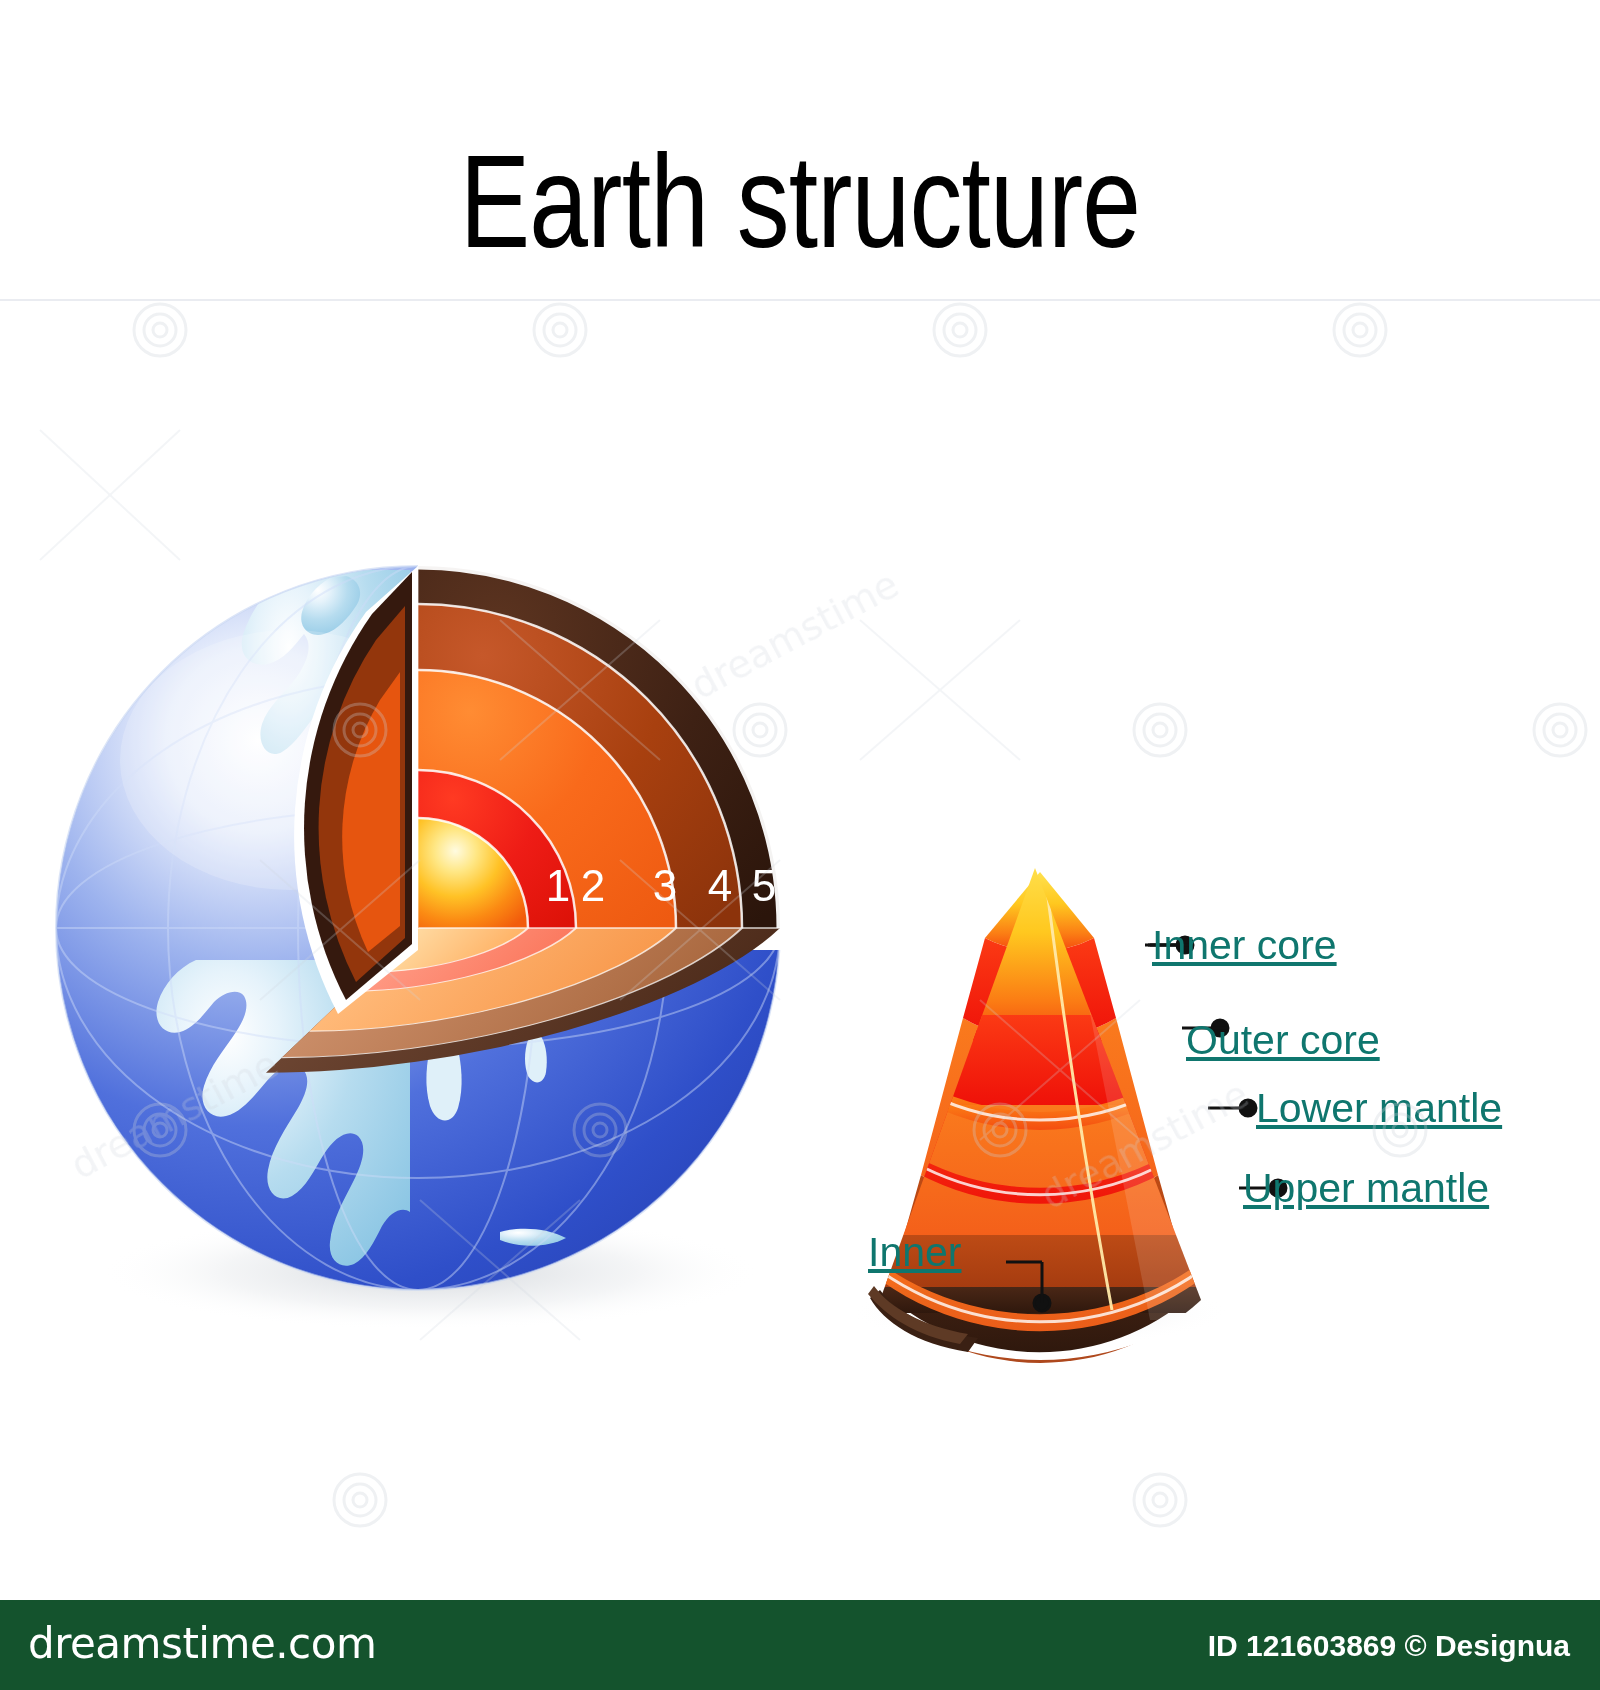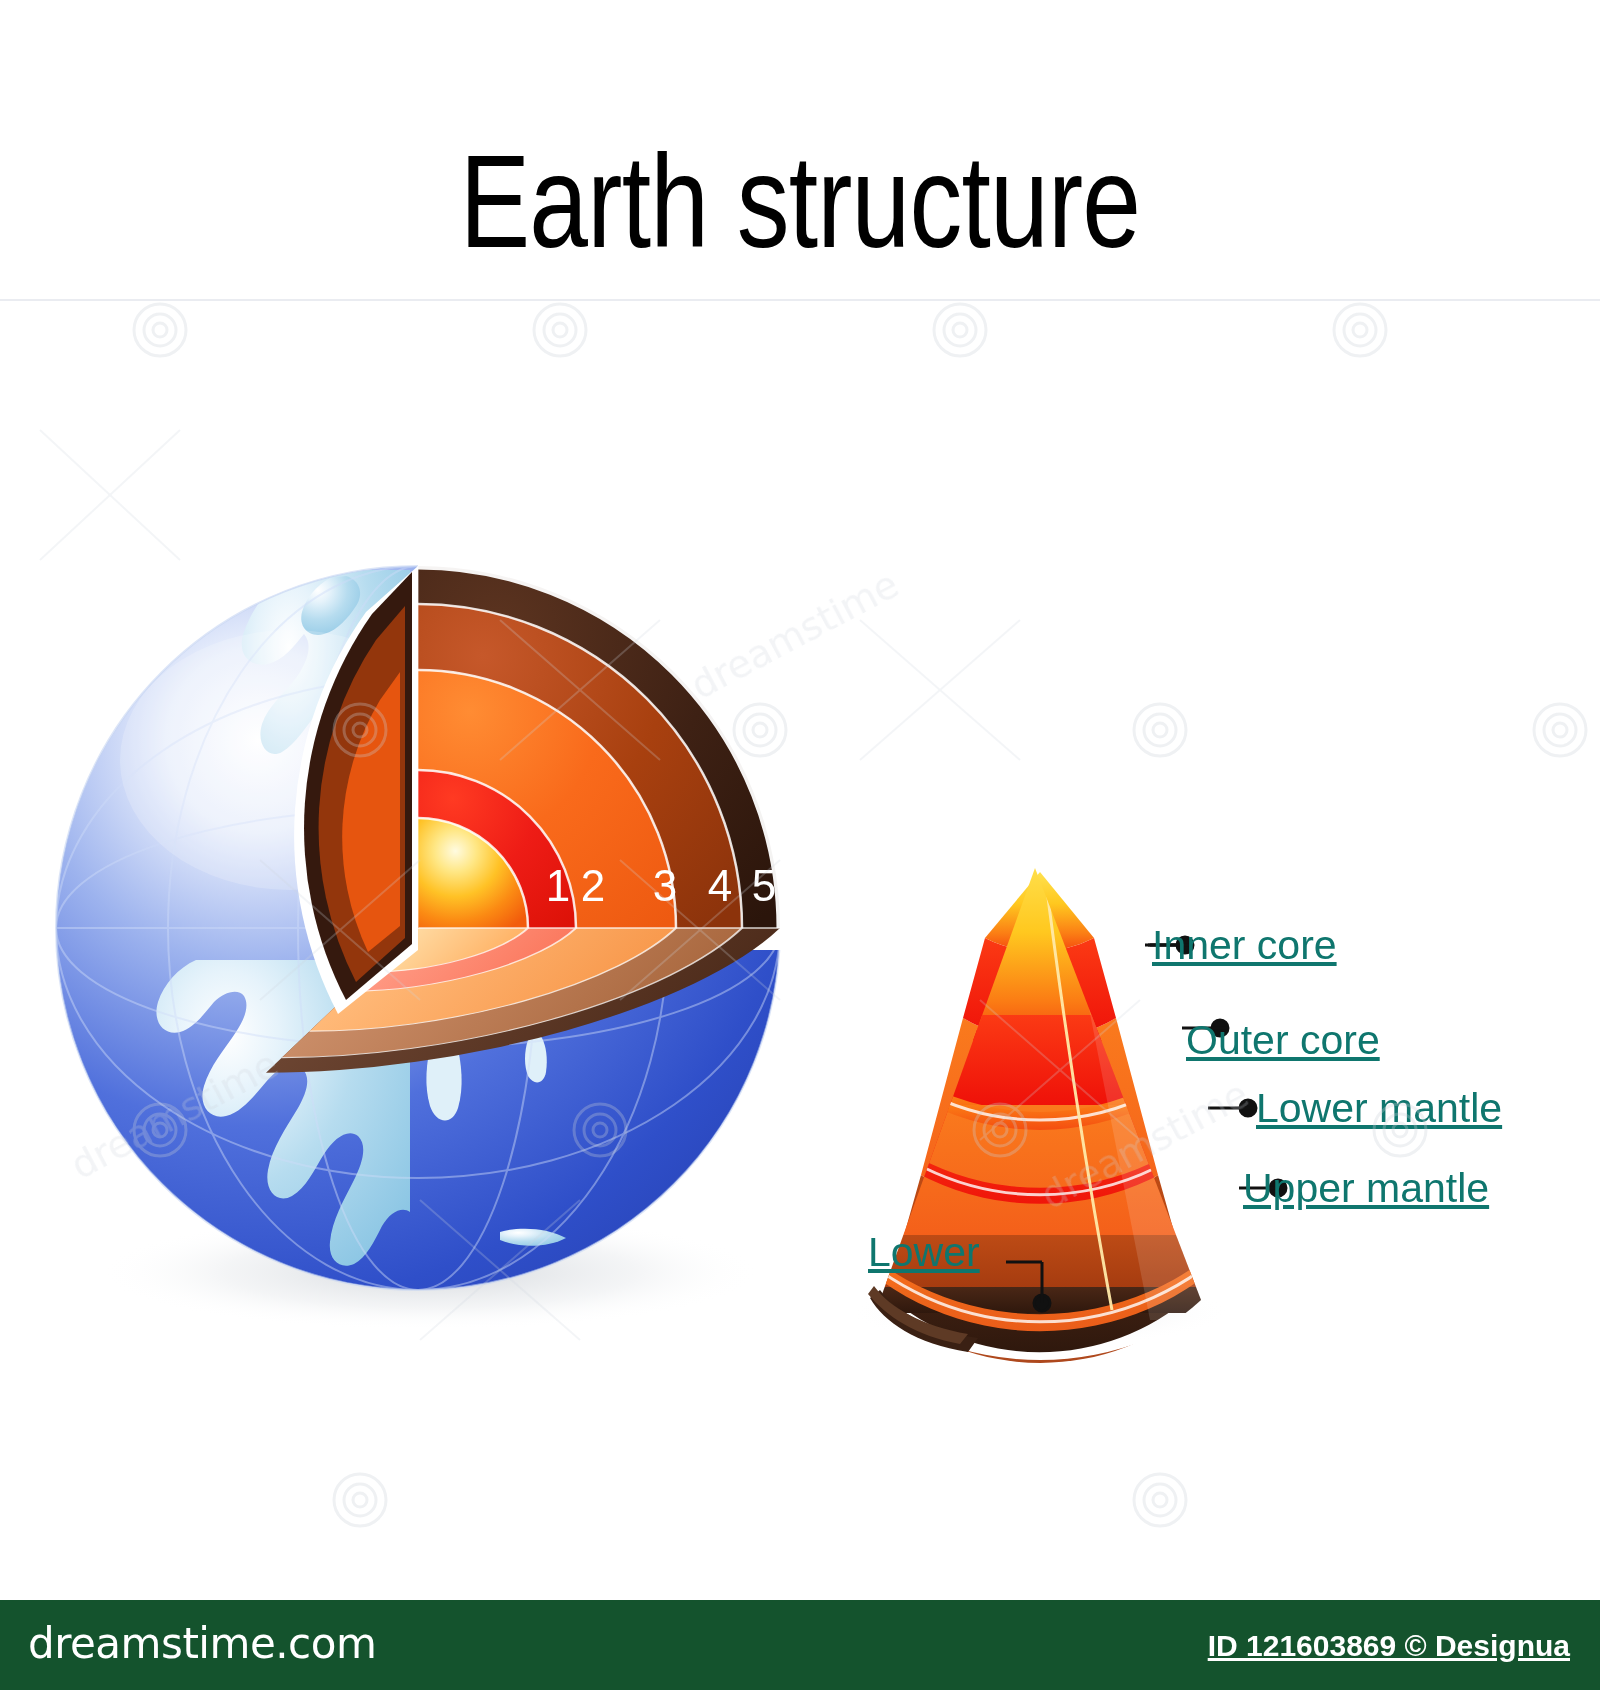--- a/index.html
+++ b/index.html
@@ -99,21 +99,20 @@
   #footer-credit {
     position: absolute;
     right: 30px;
     top: 30px;
     color: #ffffff;
     font-family: "Liberation Sans", sans-serif;
     font-size: 30px;
     line-height: 32px;
     font-weight: bold;
     white-space: nowrap;
-    text-decoration: underline;
   }
 
   
   #watermarks {
     position: absolute;
     left: 0; top: 0;
     width: 1600px; height: 1600px;
     pointer-events: none;
   }
 </style>
@@ -495,21 +494,21 @@
   <div class="num" id="num-1">1</div>
   <div class="num" id="num-2">2</div>
   <div class="num" id="num-3">3</div>
   <div class="num" id="num-4">4</div>
   <div class="num" id="num-5">5</div>
 
   <div class="wlabel" id="lbl-inner">Inner core</div>
   <div class="wlabel" id="lbl-outer">Outer core</div>
   <div class="wlabel" id="lbl-lower">Lower mantle</div>
   <div class="wlabel" id="lbl-upper">Upper mantle</div>
-  <div class="wlabel" id="lbl-crust">Lower</div>
+  <div class="wlabel" id="lbl-crust">Inner</div>
 
   <svg id="watermarks" width="1600" height="1600" viewBox="0 0 1600 1600" xmlns="http://www.w3.org/2000/svg">
     <g stroke="#d8dde6" stroke-width="2" fill="none" opacity="0.55">
       <line x1="0" y1="300" x2="1600" y2="300"></line>
     </g>
     <g opacity="0.30">
       <g fill="none" stroke="#c9cfd8" stroke-width="3">
         <circle cx="160" cy="330" r="26"></circle>
           <circle cx="160" cy="330" r="16"></circle>
           <circle cx="160" cy="330" r="7"></circle>

